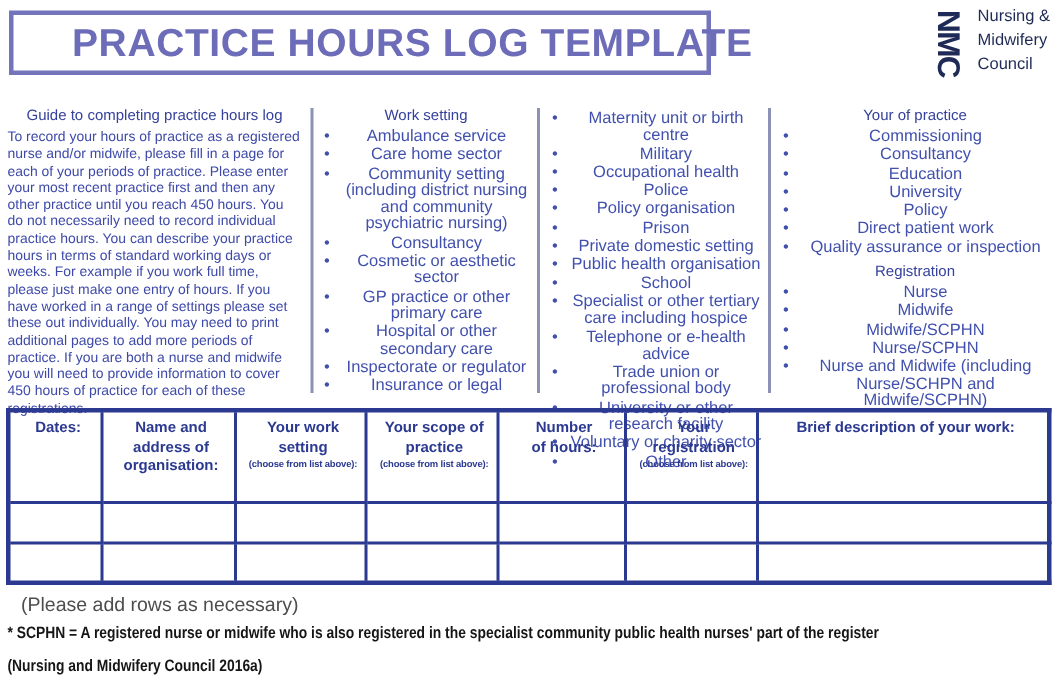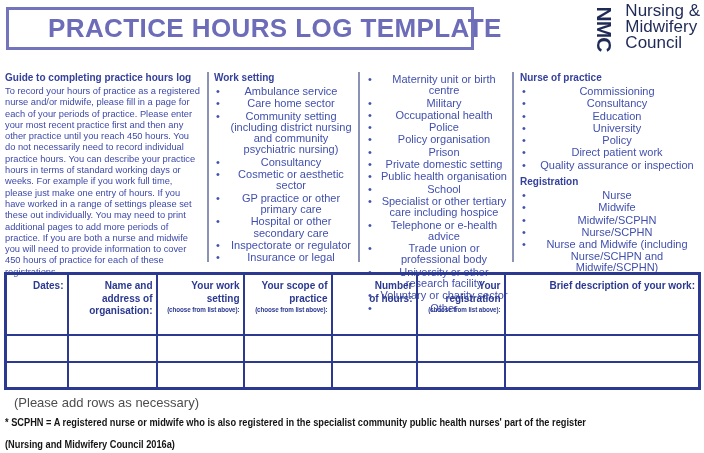--- a/index.html
+++ b/index.html
@@ -17,28 +17,28 @@
     font-size:26px; font-weight:bold; color:#6c6cb8; letter-spacing:.4px;
     white-space:nowrap;
   }
   .logo{ position:absolute; right:4px; top:3px; display:flex; align-items:flex-start; }
   .logo-mark-wrap{ position:relative; width:26px; height:52px; overflow:visible; }
   .logo-mark{
     position:absolute; left:-14px; top:14px; display:inline-block;
     transform:rotate(90deg); transform-origin:center;
     font-size:21px; font-weight:bold; letter-spacing:-1px; color:#1f2a56;
   }
-  .logo-lines{ margin-left:3px; color:#1f2a56; font-size:17px; line-height:16px; }
+  .logo-lines{ margin-left:3px; color:#1f2a56; font-size:11px; line-height:16px; }
 
   
   .col{ position:absolute; top:72px; height:192px; }
   .divider{ position:absolute; top:72px; height:190px; width:2px; background:#8b92b4; }
   #divider-1{ left:207px; } #divider-2{ left:358px; } #divider-3{ left:512px; }
 
-  .col-heading{ font-size:10px; font-weight:bold; color:#35419b; margin-bottom:3px; }
+  .col-heading{ font-size:10px; font-weight:normal; color:#35419b; margin-bottom:3px;text-align:center; }
   .guide-body{ font-size:9.3px; line-height:11.3px; color:#3d49a8; margin-top:2px; }
 
   ul.bullets{ list-style:none; margin-top:2px; }
   ul.bullets li{
     position:relative; padding-left:14px;
     font-size:11px; line-height:11.3px; color:#4150ad; margin-bottom:1px;text-align:center;
   }
   ul.bullets li::before{ content:"\2022"; position:absolute; left:2px; top:0; }
 
   #col-guide{ left:5px;  width:196px; }
@@ -48,21 +48,21 @@
   .subsection{ margin-top:5px; }
 
   
   table{
     position:absolute; left:4px; top:272px; width:697px;
     border-collapse:collapse; table-layout:fixed; border:3px solid #2b3990;
   }
   th,td{ border:2px solid #2b3990; vertical-align:top; }
   thead tr{ height:56px; }
   tbody tr{ height:27px; }
-  th{ text-align:right; padding:5px 3px 15px 7px; color:#2b3990; }
+  th{ text-align:center; padding:5px 3px 15px 7px; color:#2b3990; }
   .th-label{ font-size:10px; font-weight:bold; line-height:12.5px; white-space:pre-line; }
   .th-sub{ font-size:6.3px; font-weight:bold; letter-spacing:-.1px; white-space:nowrap; margin-top:1px; }
 
   
   .add-rows-note{
     position:absolute; left:14px; top:395px;
     font-size:13px; color:#4d4d4d;
   }
   .condensed{
     transform:scaleX(.84); transform-origin:0 50%;
@@ -129,21 +129,21 @@
       <li>Specialist or other tertiary care including hospice</li>
       <li>Telephone or e-health advice</li>
       <li>Trade union or professional body</li>
       <li>University or other research facility</li>
       <li>Voluntary or charity sector</li>
       <li>Other</li>
     </ul>
 </div>
 
 <div class="col" id="col-scope">
-  <div class="col-heading">Nurse of practice</div>
+  <div class="col-heading">Your of practice</div>
   <ul class="bullets">
 
   <li>Commissioning</li>
       <li>Consultancy</li>
       <li>Education</li>
       <li>University</li>
       <li>Policy</li>
       <li>Direct patient work</li>
       <li>Quality assurance or inspection</li>
     </ul>

